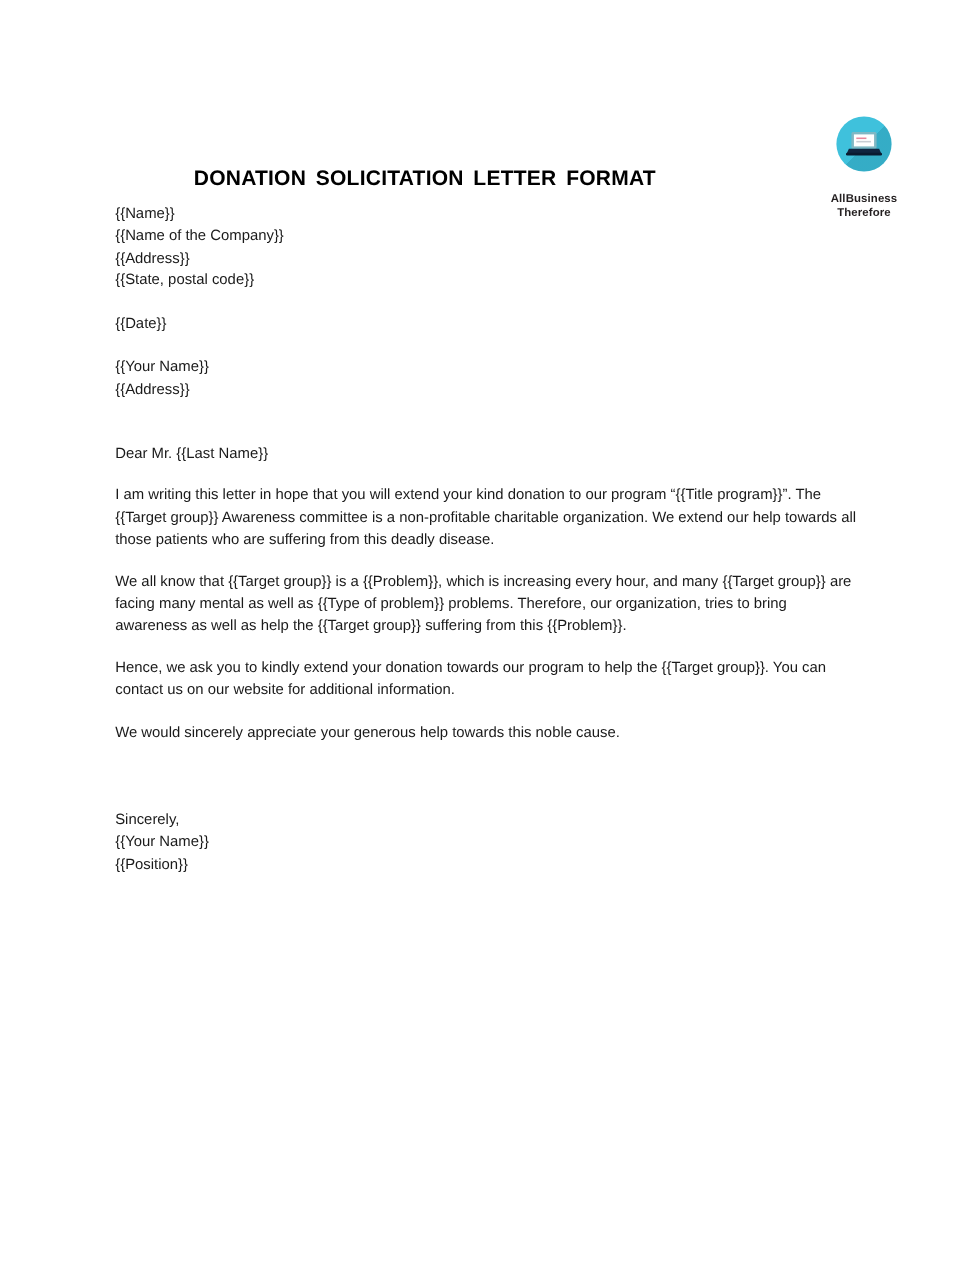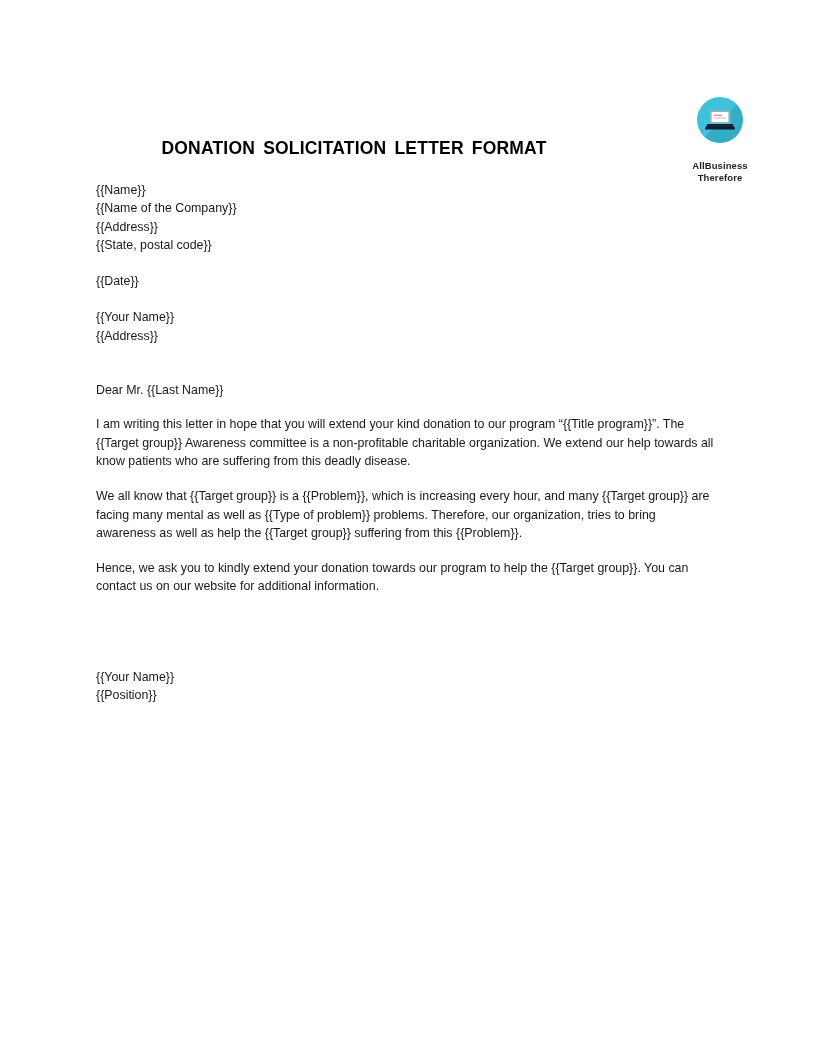--- a/index.html
+++ b/index.html
@@ -79,21 +79,21 @@
     font-weight: bold;
     color: #000000;
     letter-spacing: 0.2px;
     word-spacing: 3px;
   }
 
   
   .letter {
     position: absolute;
     left: 96px;
-    top: 181px;
+    top: 169px;
     width: 622px;
     font-size: 12.4px;
     line-height: 18.3px;
     color: #1a1a1a;
   }
   .block {
     margin: 0;
   }
   .line {
     white-space: pre-wrap;
@@ -161,37 +161,39 @@
     </div>
 
     <div class="gap-36"></div>
 
     <div class="block">
       <div class="line">Dear Mr. {{Last Name}}</div>
     </div>
 
     <div class="gap-16"></div>
 
-    <p class="para">I am writing this letter in hope that you will extend your kind donation to our program “{{Title program}}”. The {{Target group}} Awareness committee is a non-profitable charitable organization. We extend our help towards all know patients who are suffering from this deadly disease.</p>
+    <p class="para">I am writing this letter in hope that you will extend your kind donation to our program “{{Title program}}”. The {{Target group}} Awareness committee is a non-profitable charitable organization. We extend our help towards all those patients who are suffering from this deadly disease.</p>
 
     <div class="gap-17"></div>
 
     <p class="para">We all know that {{Target group}} is a {{Problem}}, which is increasing every hour, and many {{Target group}} are facing many mental as well as {{Type of problem}} problems. Therefore, our organization, tries to bring awareness as well as help the {{Target group}} suffering from this {{Problem}}.</p>
 
     <div class="gap-17"></div>
 
     <p class="para">Hence, we ask you to kindly extend your donation towards our program to help the {{Target group}}. You can contact us on our website for additional information.</p>
 
     <div class="gap-17"></div>
 
+    <p class="para">We would sincerely appreciate your generous help towards this noble cause.</p>
 
     <div class="gap-17"></div>
 
 
     <div class="gap-38"></div>
 
     <div class="block">
+      <div class="line">Sincerely,</div>
       <div class="line">{{Your Name}}</div>
       <div class="line">{{Position}}</div>
     </div>
 
   </div>
 </div>
 
 </body></html>

